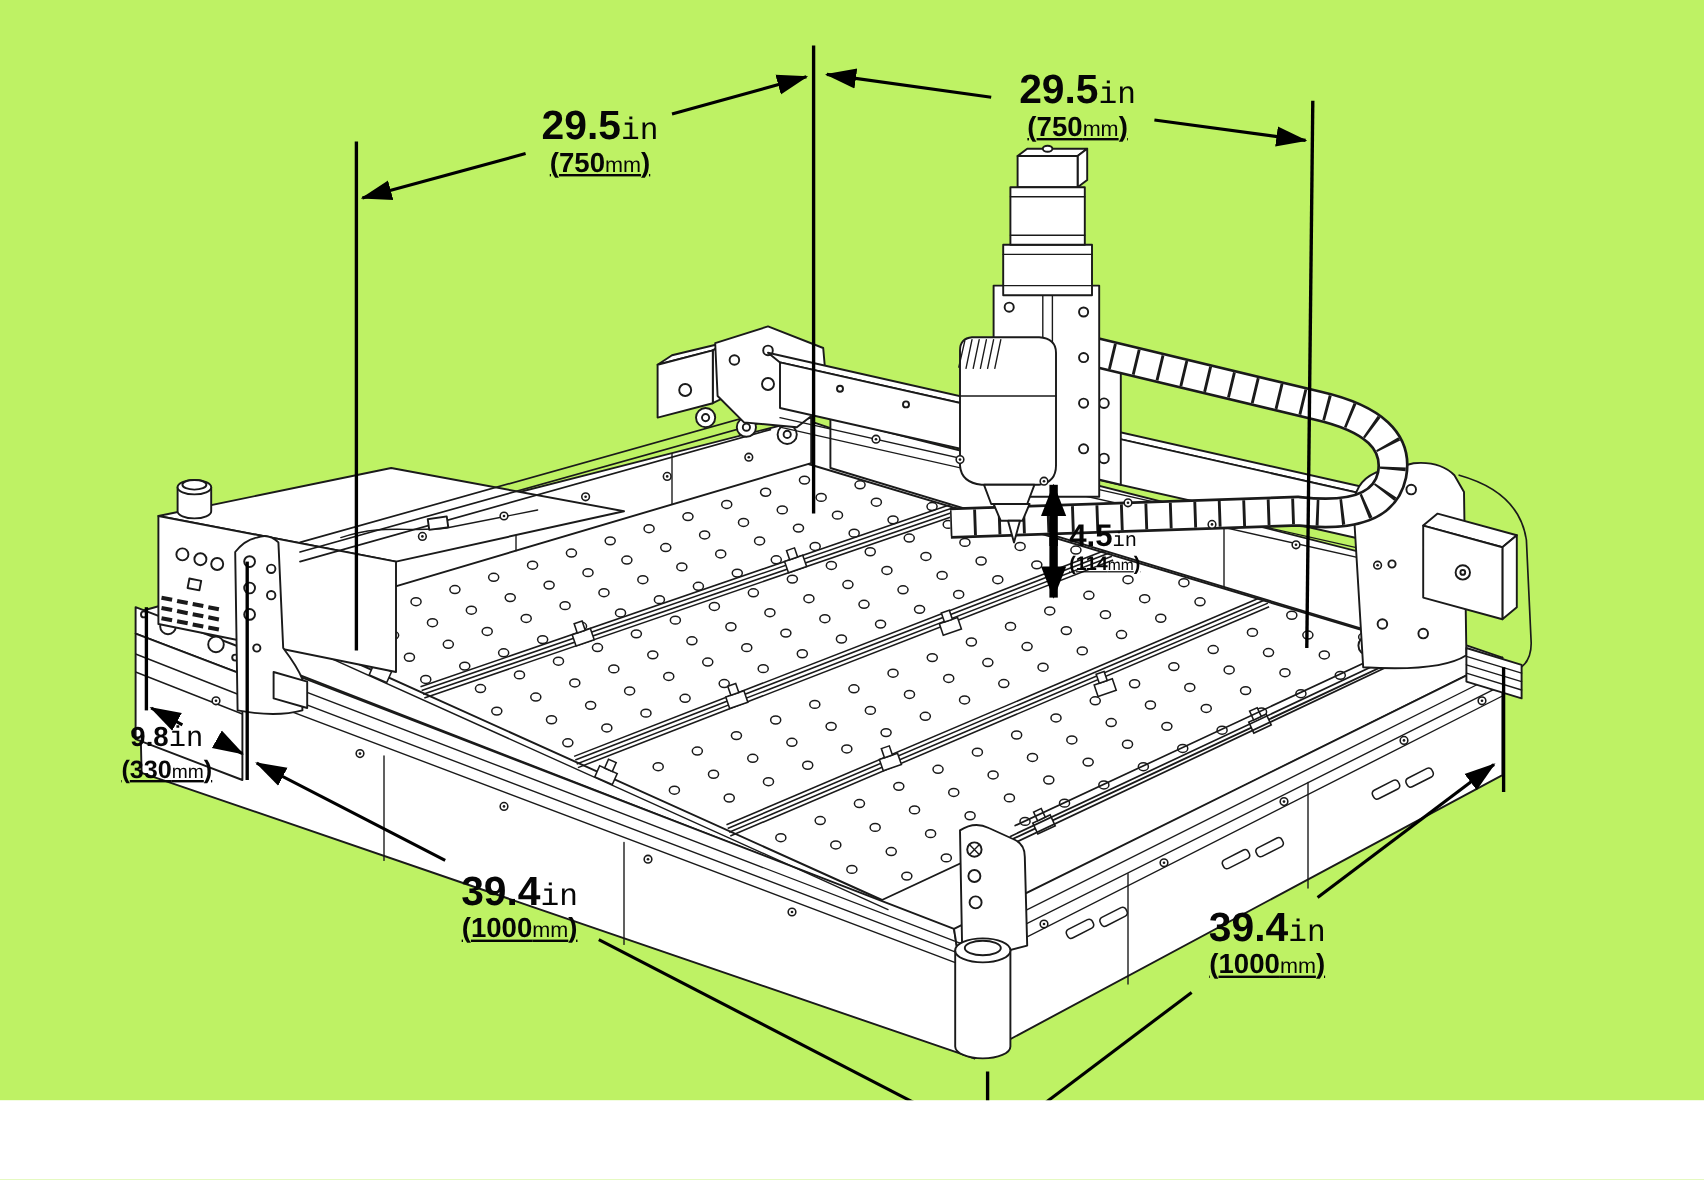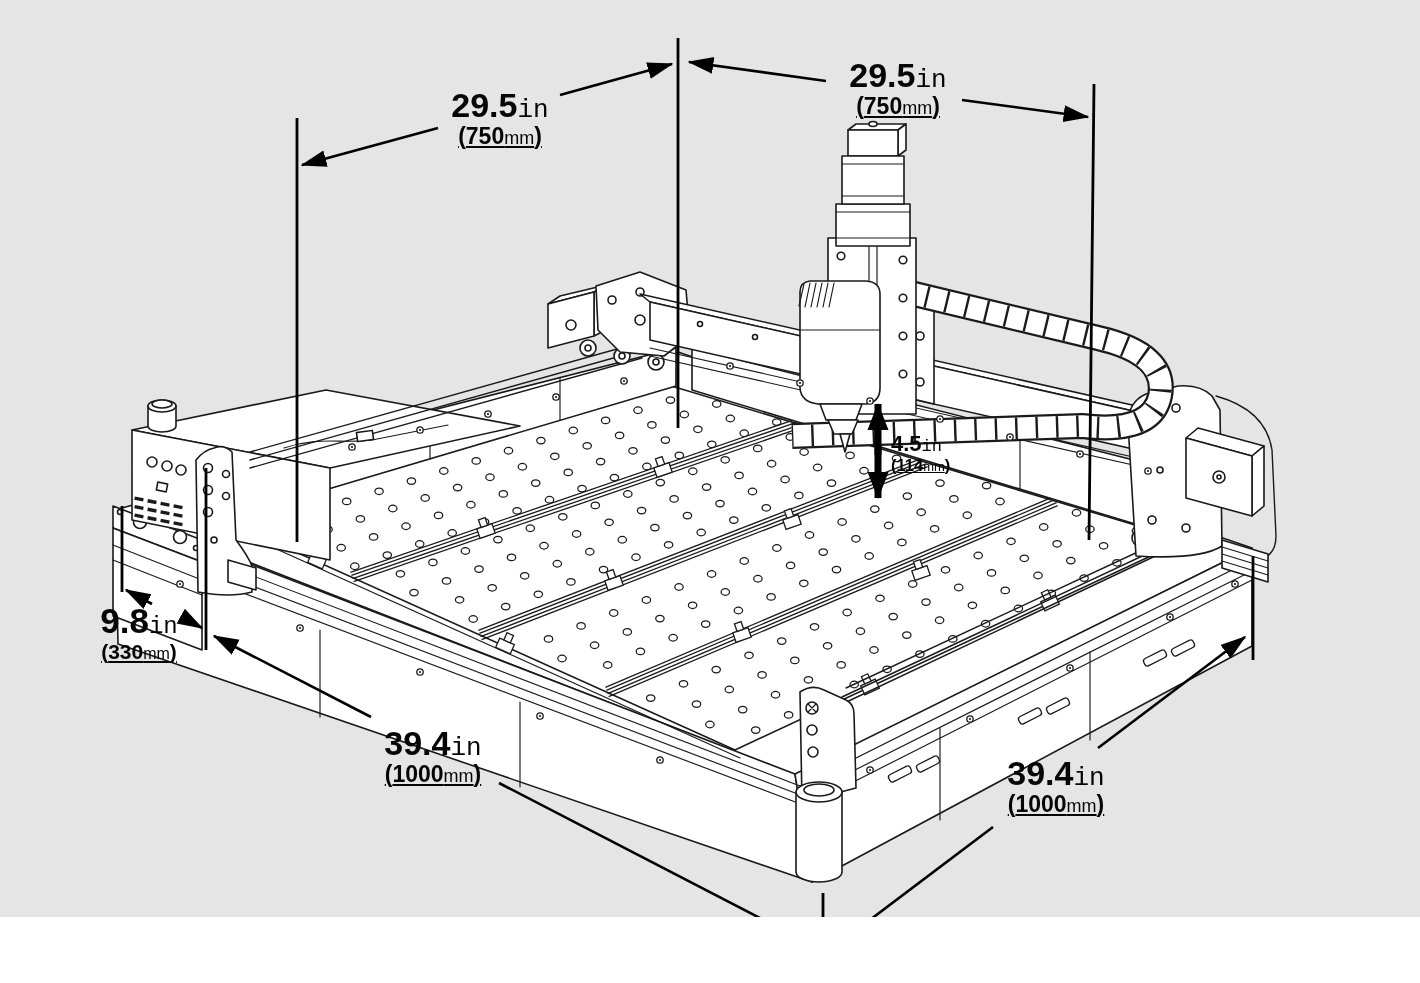--- a/index.html
+++ b/index.html
@@ -1,35 +1,35 @@
 <!DOCTYPE html>
 <html><head>
 <meta charset="utf-8">
 <style>
   html,body{margin:0;padding:0;background:#ffffff;}
-  .stage{position:relative;width:1420px;height:917px;background:#e5e5e5;overflow:hidden;
+  .stage{position:relative;width:1420px;height:917px;background:#bef264;overflow:hidden;
          font-family:"Liberation Sans",sans-serif;color:#0b0b0b;}
   svg{position:absolute;left:0;top:0;}
   .mk{fill:#ffffff;stroke:#1a1a1a;stroke-width:1.6;stroke-linejoin:round;stroke-linecap:round;}
   .ln{fill:none;stroke:#1a1a1a;stroke-width:1.4;stroke-linejoin:round;stroke-linecap:round;}
   .thin{stroke-width:1.15;}
   .dim{stroke:#000;stroke-width:2.6;fill:none;}
   .ext{stroke:#000;stroke-width:2.8;fill:none;}
   .dim-label{position:absolute;text-align:center;transform:translateX(-50%);line-height:1.04;
              color:#060606;font-weight:700;white-space:nowrap;}
   .dim-label .l1 .num{font-size:34px;}
   .dim-label .l1 .unit{font-size:26px;font-weight:400;font-family:Liberation Mono, monospace;}
   .dim-label .l2{font-size:23px;margin-top:1px;text-decoration:underline;}
   .dim-label .l2 .munit{font-size:18px;font-weight:400;}
-  .dim-label.mid .l1 .num{font-size:35px;}
+  .dim-label.mid .l1 .num{font-size:23px;}
   .dim-label.mid .l1 .unit{font-size:24px;}
   .dim-label.mid .l2{font-size:21px;}
   .dim-label.mid .l2 .munit{font-size:16px;}
   .dim-label.small{transform:none;text-align:left;}
-  .dim-label.small .l1 .num{font-size:22px;}
+  .dim-label.small .l1 .num{font-size:26px;}
   .dim-label.small .l1 .unit{font-size:17px;}
   .dim-label.small .l2{font-size:16.5px;text-align:center;}
   .dim-label.small .l2 .munit{font-size:13px;}
 </style>
 </head>
 <body>
 
 <div class="stage">
 
 <svg width="1420" height="983" viewBox="0 0 1420 983">

